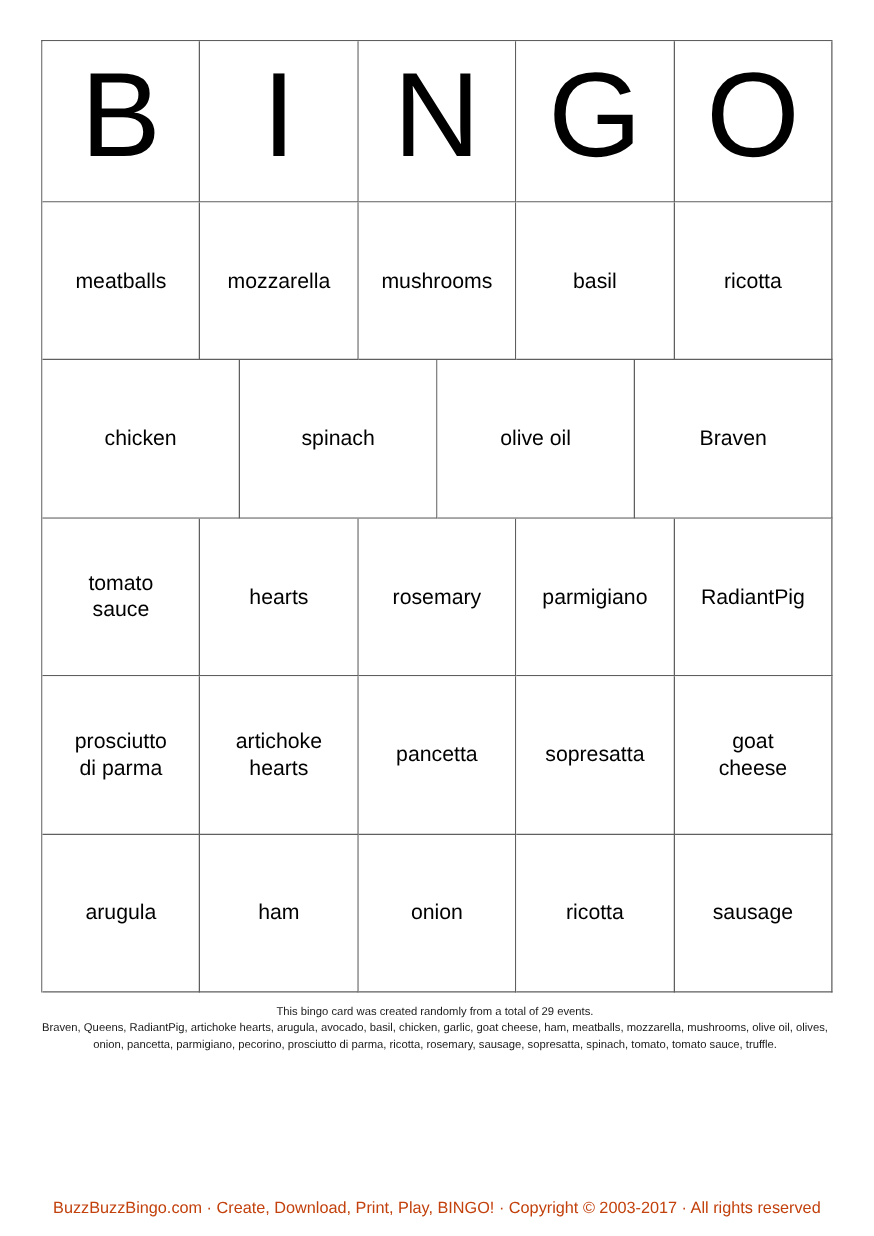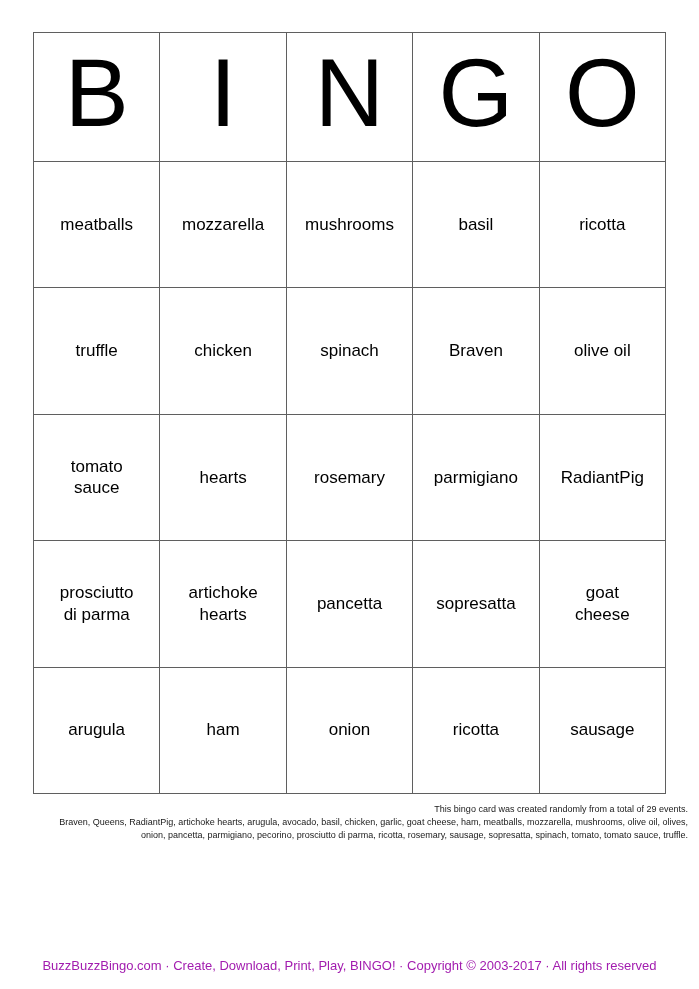--- a/index.html
+++ b/index.html
@@ -74,34 +74,34 @@
 
   
   #disclaimer {
     position: absolute;
     left: 8px;
     top: 803px;
     width: 680px;
     font-size: 9px;
     line-height: 1.45;
     color: #1a1a1a;
-    text-align: right;
+    text-align: center;
   }
   #disclaimer .line { display: block; }
 
   
   #page-footer {
     position: absolute;
     left: 0;
     top: 958px;
     width: 699px;
     text-align: center;
     font-size: 13px;
     line-height: 1.3;
-    color: #a21caf;
+    color: #c2410c;
   }
 </style>
 </head>
 <body>
 
 <div id="bingo-page">
 
   <div id="bingo-card">
 
     <div class="bingo-row header-row">
@@ -114,25 +114,24 @@
 
     <div class="bingo-row body-row">
       <div class="bingo-cell term-cell">meatballs</div>
       <div class="bingo-cell term-cell">mozzarella</div>
       <div class="bingo-cell term-cell">mushrooms</div>
       <div class="bingo-cell term-cell">basil</div>
       <div class="bingo-cell term-cell">ricotta</div>
     </div>
 
     <div class="bingo-row body-row">
-      <div class="bingo-cell term-cell">truffle</div>
       <div class="bingo-cell term-cell">chicken</div>
       <div class="bingo-cell term-cell">spinach</div>
+      <div class="bingo-cell term-cell">olive oil</div>
       <div class="bingo-cell term-cell">Braven</div>
-      <div class="bingo-cell term-cell">olive oil</div>
     </div>
 
     <div class="bingo-row body-row">
       <div class="bingo-cell term-cell">tomato
 sauce</div>
       <div class="bingo-cell term-cell">hearts</div>
       <div class="bingo-cell term-cell">rosemary</div>
       <div class="bingo-cell term-cell">parmigiano</div>
       <div class="bingo-cell term-cell">RadiantPig</div>
     </div>

